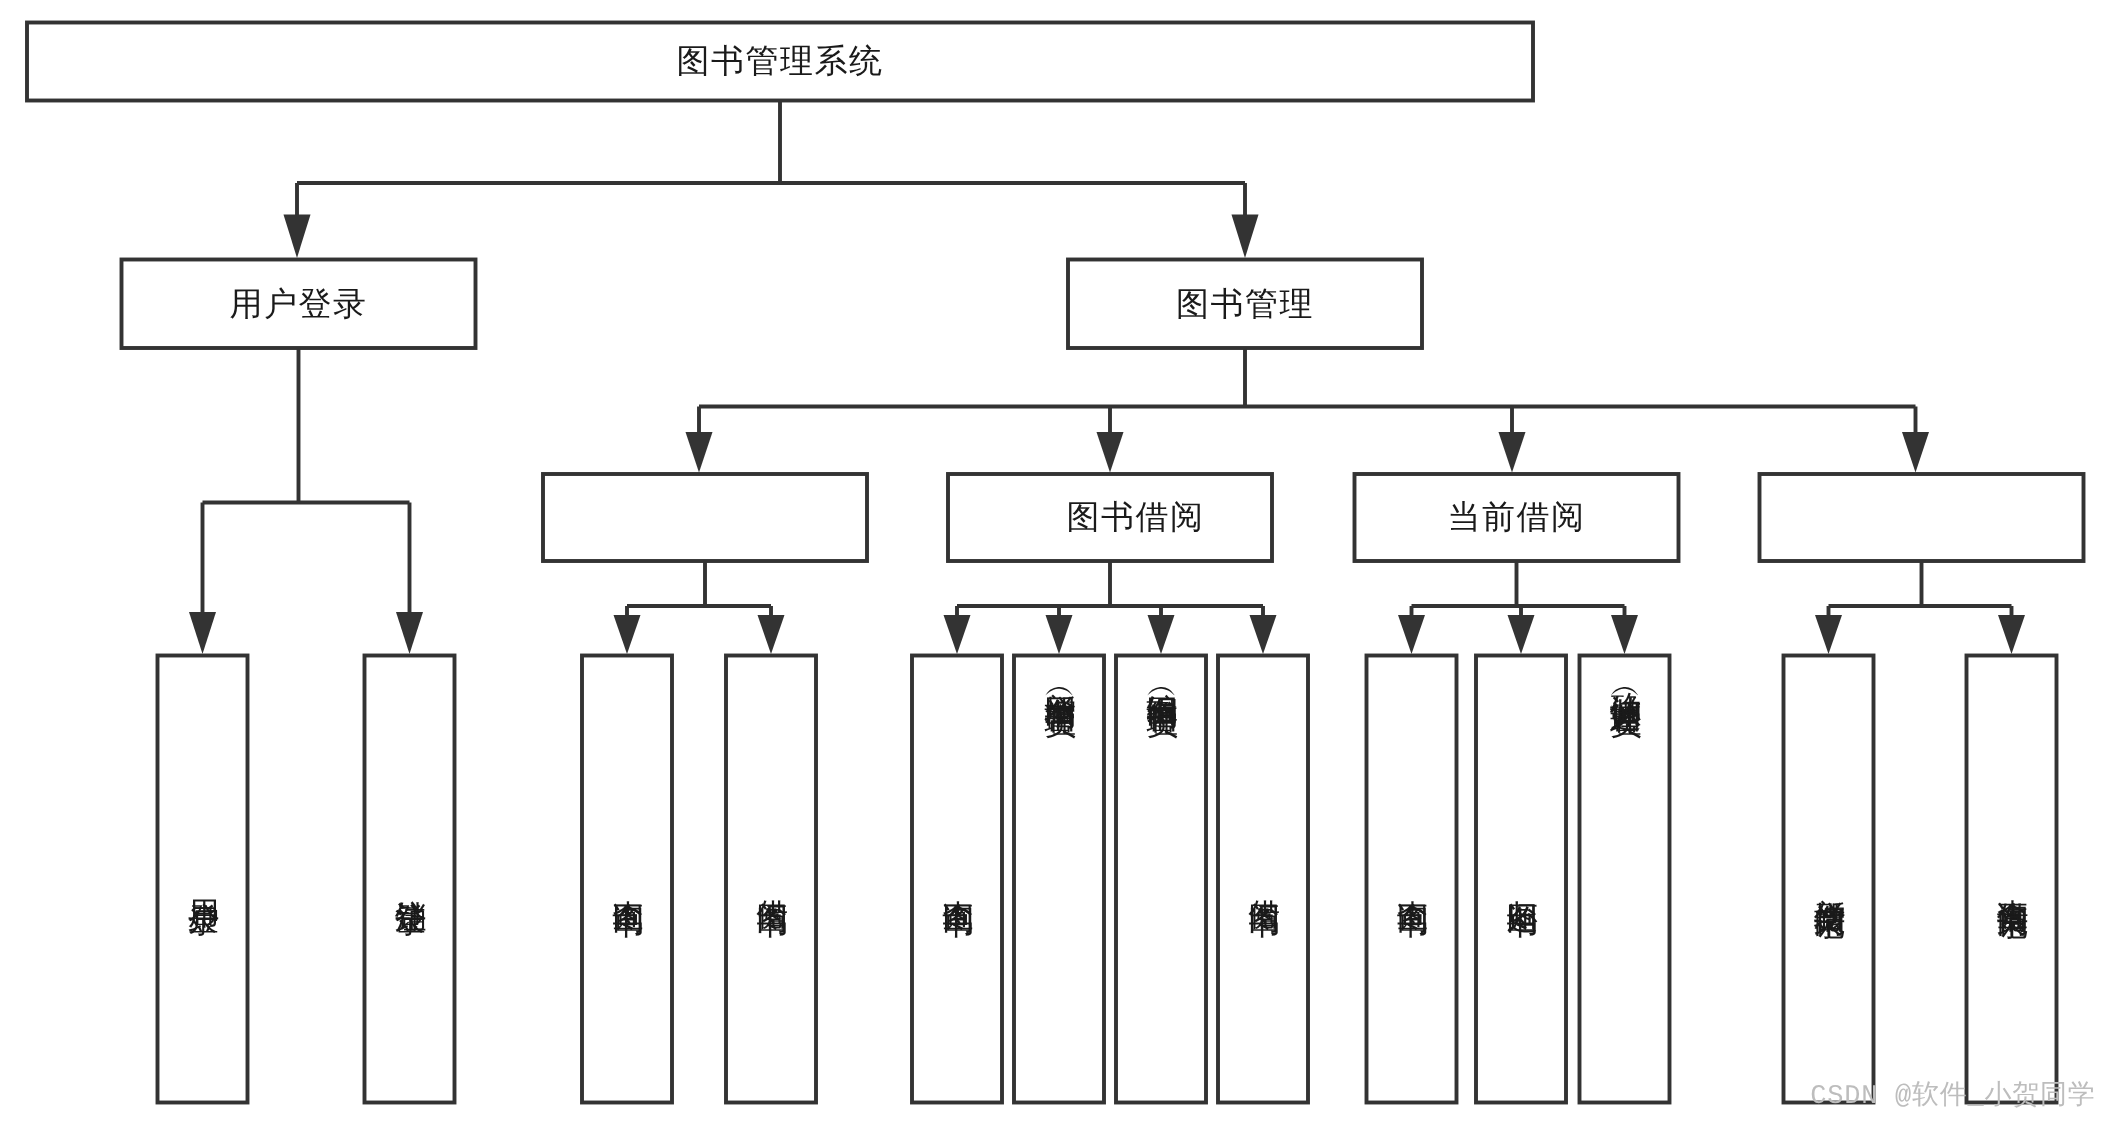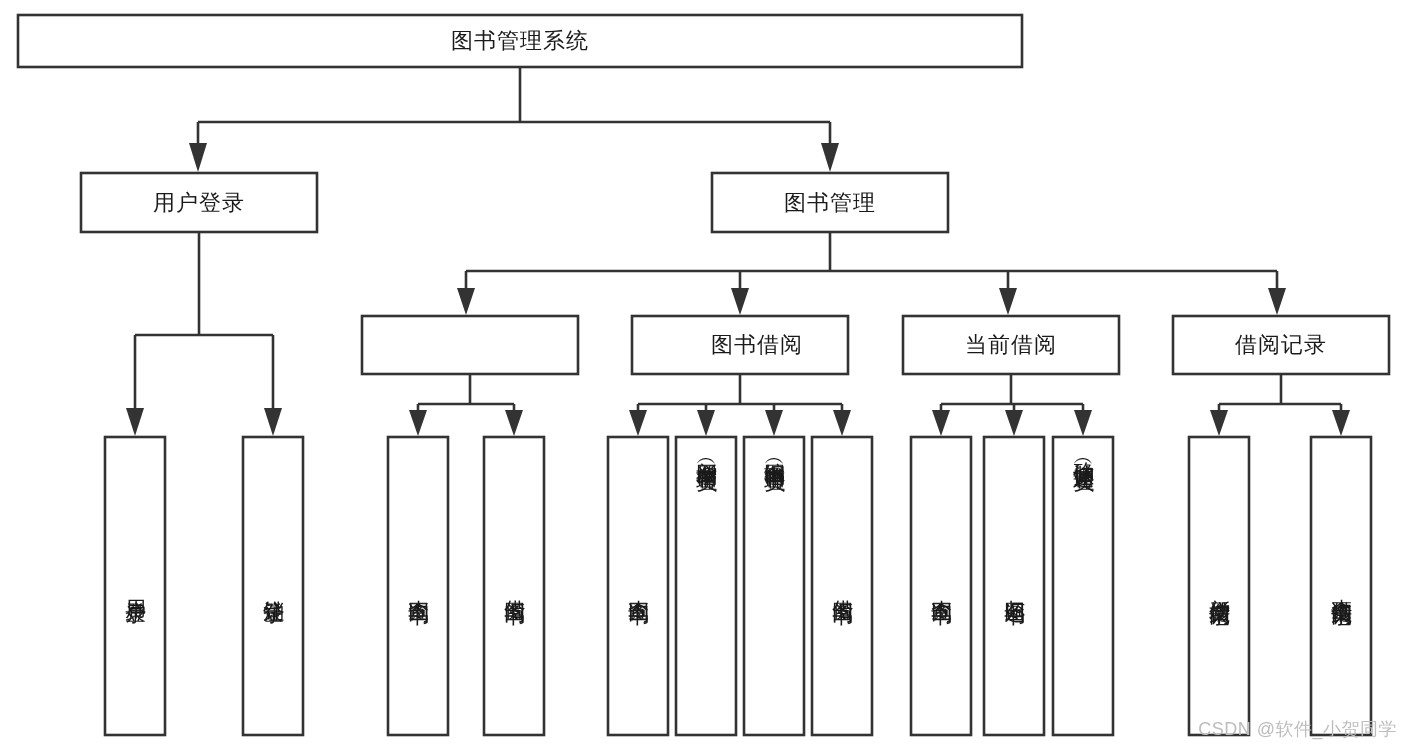--- a/index.html
+++ b/index.html
@@ -71,21 +71,21 @@
     font-family: "DejaVu Sans", "Liberation Sans", sans-serif;
     font-size: 22px;
     color: #1a1a1a;
     letter-spacing: 1px;
     white-space: nowrap;
   }
   #watermark {
     position: absolute;
     right: 8px;
     bottom: 6px;
-    font-family: Liberation Sans, sans-serif;
+    font-family: Liberation Mono, monospace;
     font-size: 18px;
     color: #bdbdbd;
     letter-spacing: 0.5px;
     white-space: nowrap;
     pointer-events: none;
   }
 </style>
 </head>
 <body>
 
@@ -206,23 +206,20 @@
   <div class="hlabel-wrap" style="left:712px; top:173px; width:236px; height:59px;border-radius:14px;">
     <span class="hlabel-text">图书管理</span>
   </div>
 
   <div class="hlabel-wrap" style="left:632px; top:316px; width:216px; height:58px;padding-left:17px;">
     <span class="hlabel-text">图书借阅</span>
   </div>
   <div class="hlabel-wrap" style="left:903px; top:316px; width:216px; height:58px;">
     <span class="hlabel-text">当前借阅</span>
   </div>
-  <div class="hlabel-wrap" style="left:1173px; top:316px; width:216px; height:58px;">
-    <span class="hlabel-text">借阅记录</span>
-  </div>
 
   <div class="vlabel-wrap" style="left:105px; top:437px; width:60px; height:298px;">
     <span class="vlabel-text">用户登录</span>
   </div>
   <div class="vlabel-wrap" style="left:243px; top:437px; width:60px; height:298px;">
     <span class="vlabel-text">注销登录</span>
   </div>
 
   <div class="vlabel-wrap" style="left:388px; top:437px; width:60px; height:298px;">
     <span class="vlabel-text">查询图书</span>

